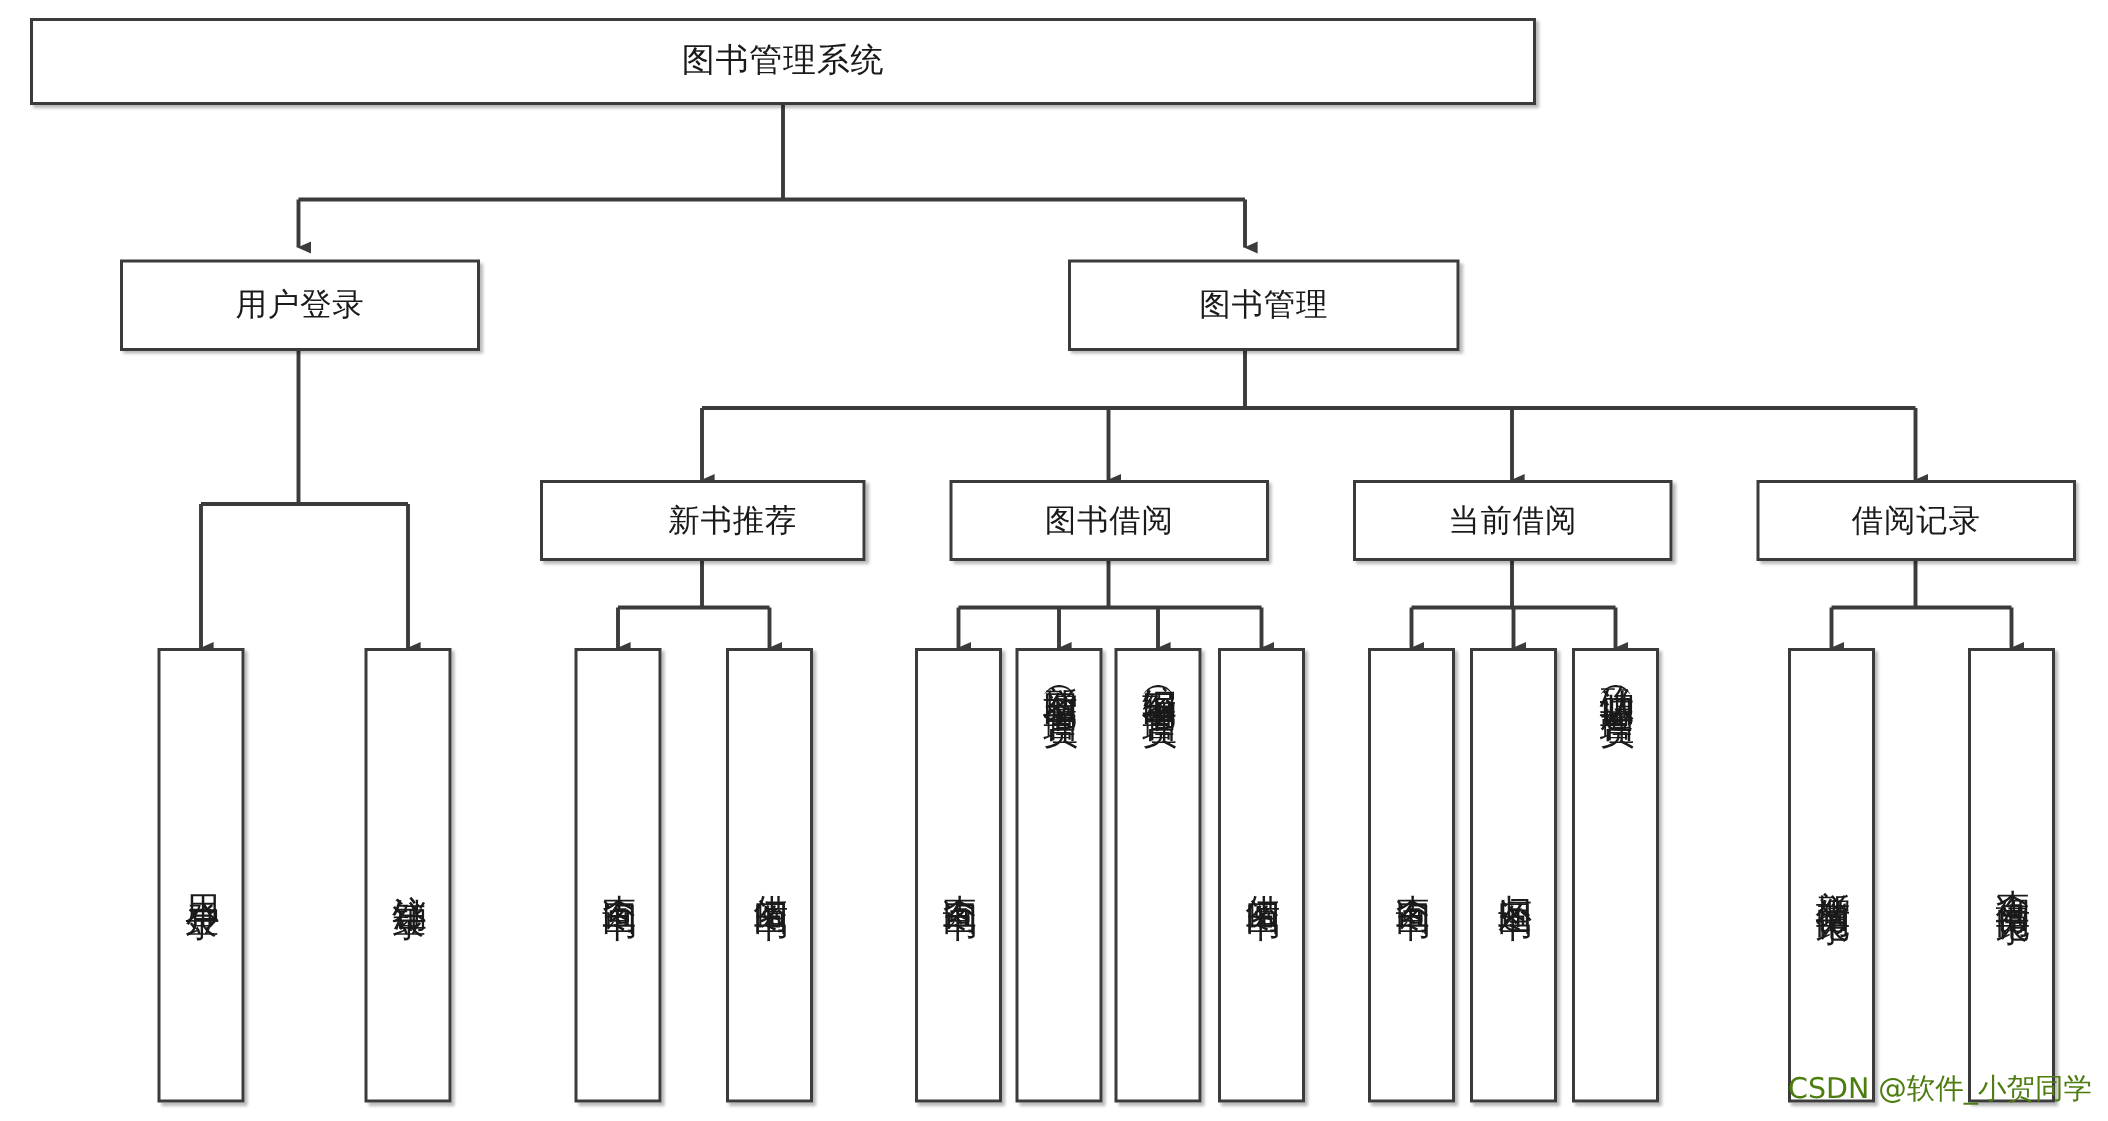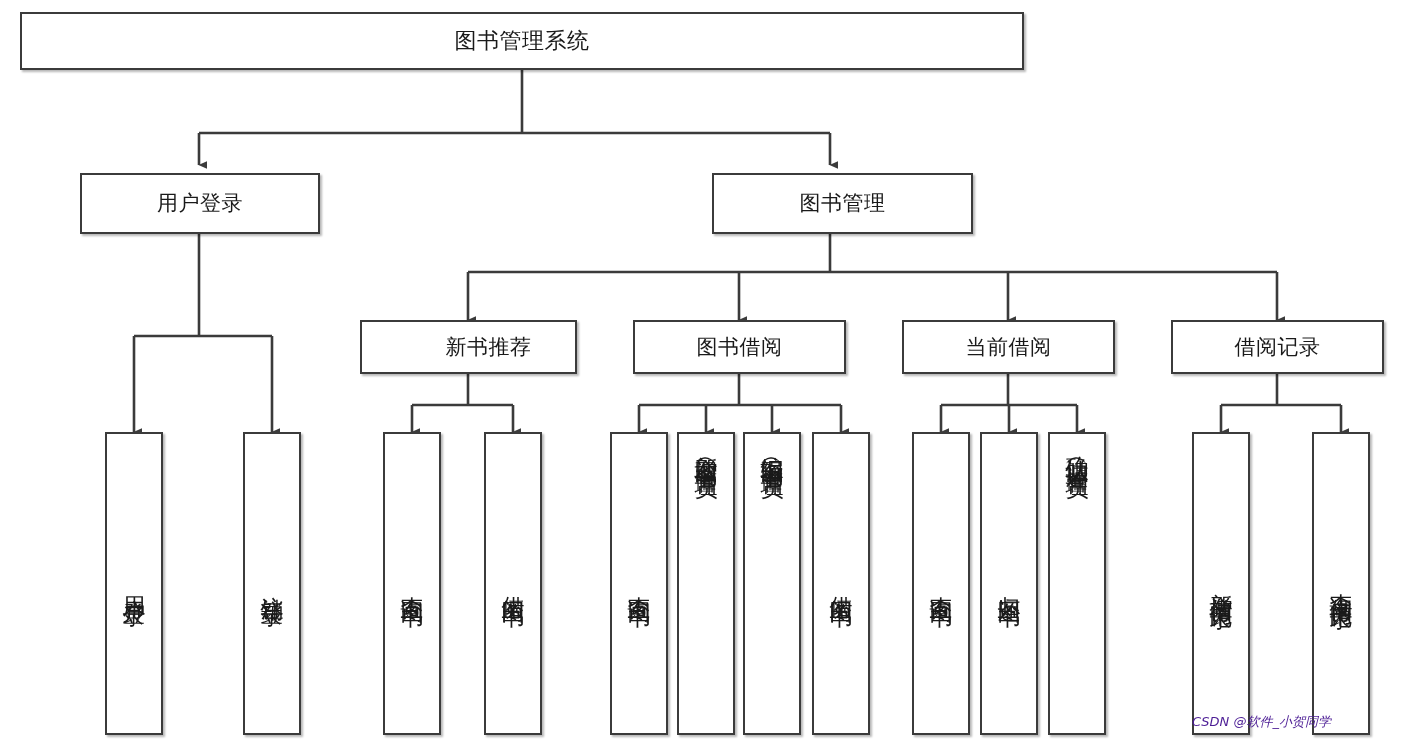--- a/index.html
+++ b/index.html
@@ -63,25 +63,24 @@
     letter-spacing: 3px;
     white-space: nowrap;
   }
   .node.vert.tall-text {
     align-items: flex-start;
   }
   .watermark {
     position: absolute;
     left: 1192px;
     top: 713px;
-    font-size: 13px;
-    color: #4c1d95;
+    font-size: 19px;
+    color: #4d7c0f;
     white-space: nowrap;
     font-family: "DejaVu Sans", "Liberation Sans", sans-serif;
-    font-style: italic;
   }
 </style>
 </head>
 <body>
 
 <div id="canvas">
 
   <svg id="wires" viewBox="0 0 1405 747" xmlns="http://www.w3.org/2000/svg">
     <defs>
       <marker id="arrowhead" markerWidth="9" markerHeight="9" refX="4.2" refY="8.4" orient="auto" markerUnits="userSpaceOnUse">

